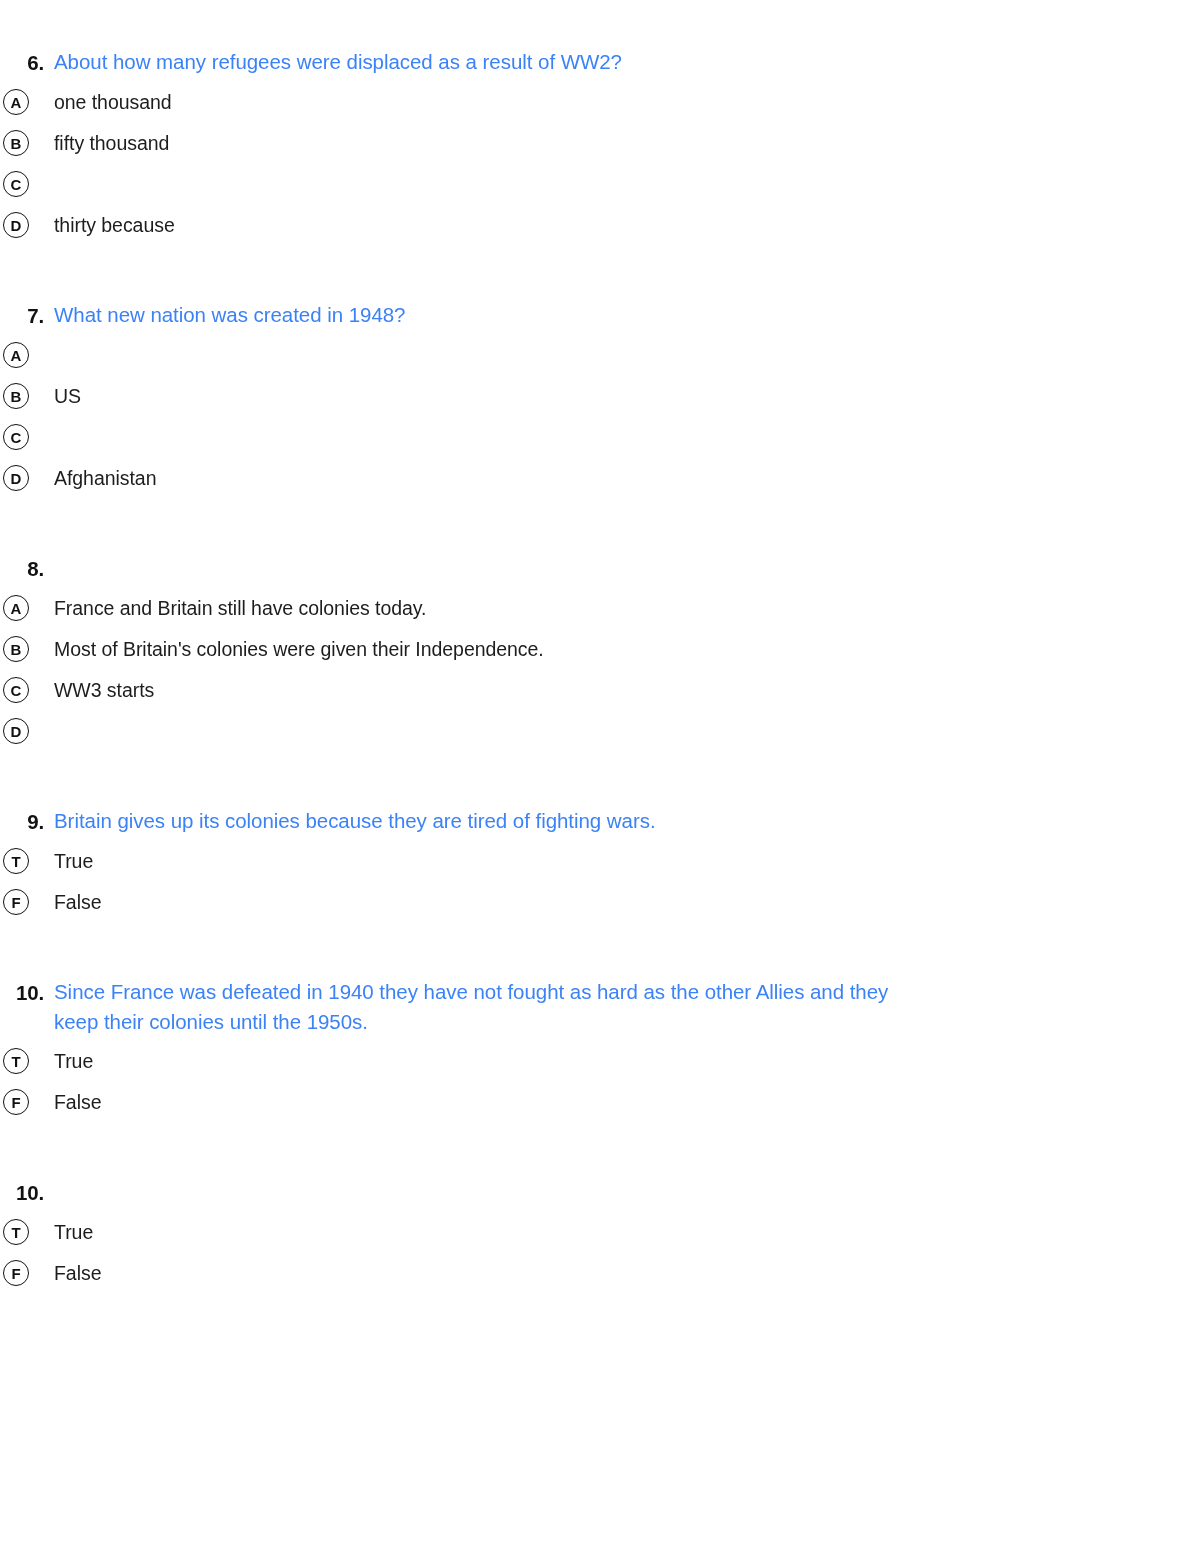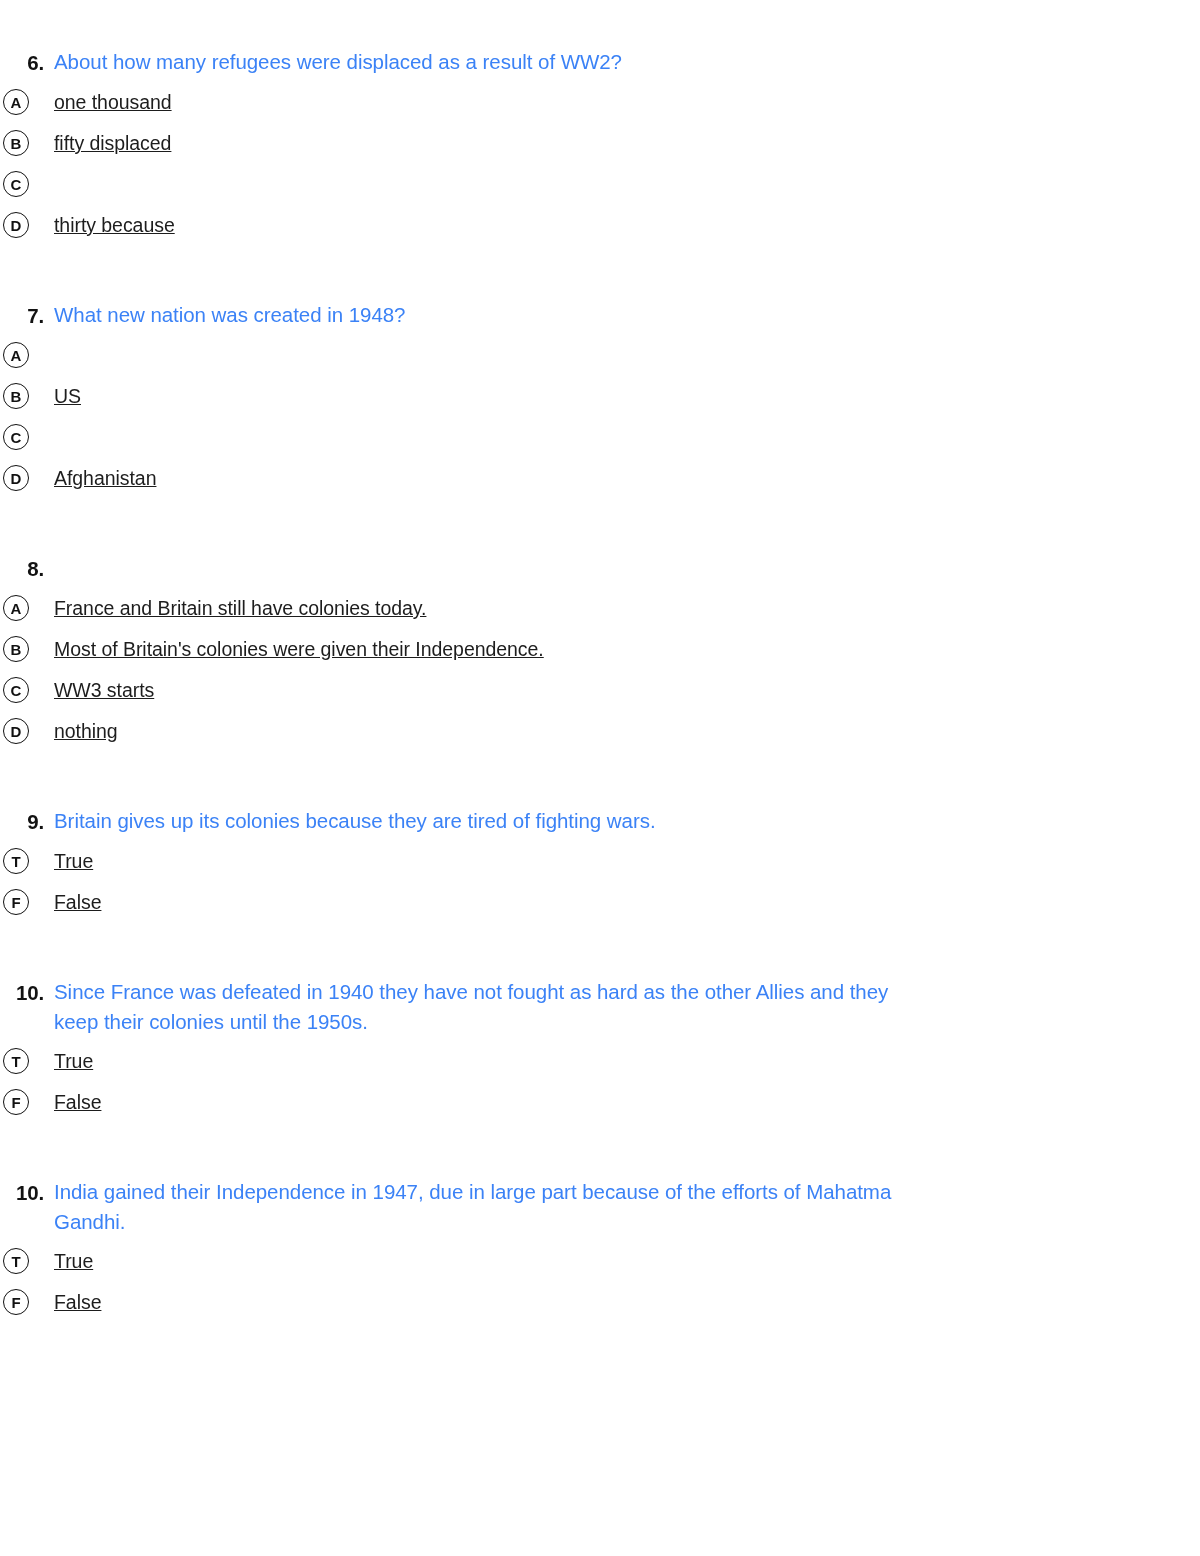--- a/index.html
+++ b/index.html
@@ -100,21 +100,20 @@
     flex: 0 0 auto;
   }
   .option-text {
     flex: 1 1 auto;
     max-width: 862px;
     margin-left: 10px;
     font-size: 19.5px;
     line-height: 30px;
     color: #1d1d1d;
     letter-spacing: -0.05px;
-    text-decoration: underline;
   }
 </style>
 </head>
 <body>
 
 <div class="page">
   <div class="quiz" id="quiz-root">
       <div class="question-block">
         <div class="question-row">
           <div class="q-number">6.</div>
@@ -124,21 +123,21 @@
           <li class="option-row">
             <div class="bubble-cell">
               <div class="bubble">A</div>
             </div>
             <div class="option-text">one thousand</div>
           </li>
           <li class="option-row">
             <div class="bubble-cell">
               <div class="bubble">B</div>
             </div>
-            <div class="option-text">fifty displaced</div>
+            <div class="option-text">fifty thousand</div>
           </li>
           <li class="option-row">
             <div class="bubble-cell">
               <div class="bubble">C</div>
             </div>
           </li>
           <li class="option-row">
             <div class="bubble-cell">
               <div class="bubble">D</div>
             </div>
@@ -196,21 +195,20 @@
           <li class="option-row">
             <div class="bubble-cell">
               <div class="bubble">C</div>
             </div>
             <div class="option-text">WW3 starts</div>
           </li>
           <li class="option-row">
             <div class="bubble-cell">
               <div class="bubble">D</div>
             </div>
-            <div class="option-text">nothing</div>
           </li>
         </ul>
       </div>
       <div class="question-block">
         <div class="question-row">
           <div class="q-number">9.</div>
           <div class="q-text">Britain gives up its colonies because they are tired of fighting wars.</div>
         </div>
         <ul class="options">
           <li class="option-row">
@@ -243,21 +241,20 @@
             <div class="bubble-cell">
               <div class="bubble">F</div>
             </div>
             <div class="option-text">False</div>
           </li>
         </ul>
       </div>
       <div class="question-block">
         <div class="question-row">
           <div class="q-number">10.</div>
-          <div class="q-text">India gained their Independence in 1947, due in large part because of the efforts of Mahatma Gandhi.</div>
         </div>
         <ul class="options">
           <li class="option-row">
             <div class="bubble-cell">
               <div class="bubble">T</div>
             </div>
             <div class="option-text">True</div>
           </li>
           <li class="option-row">
             <div class="bubble-cell">

